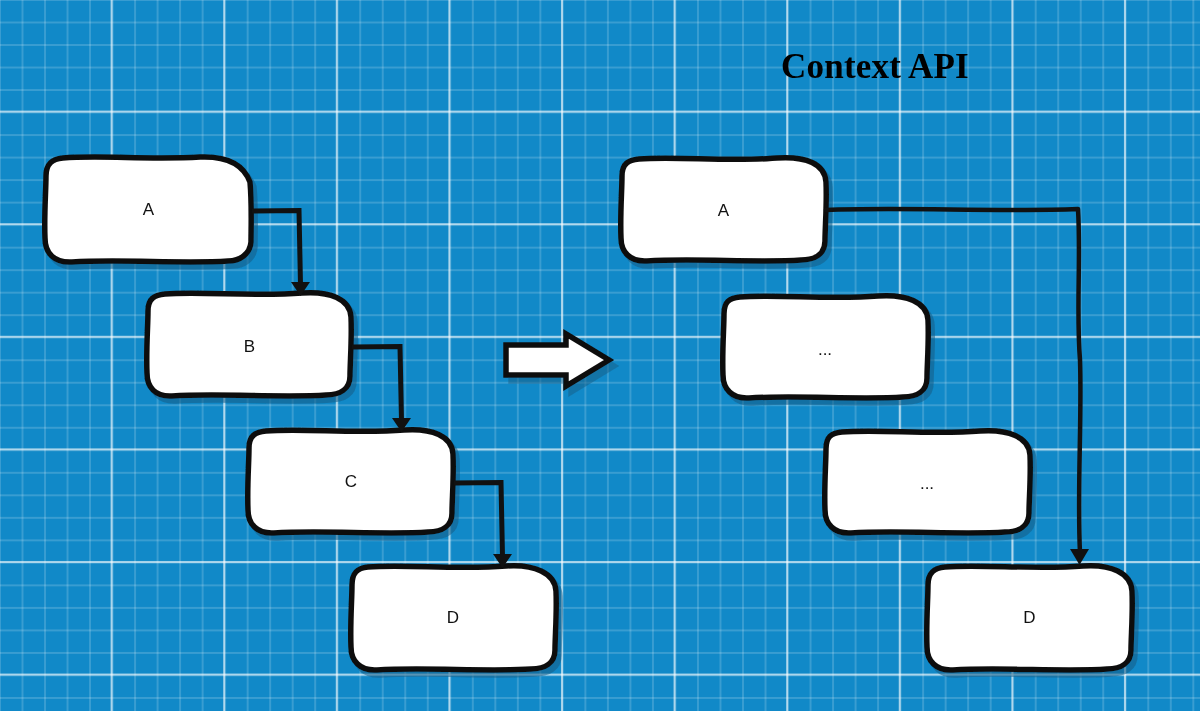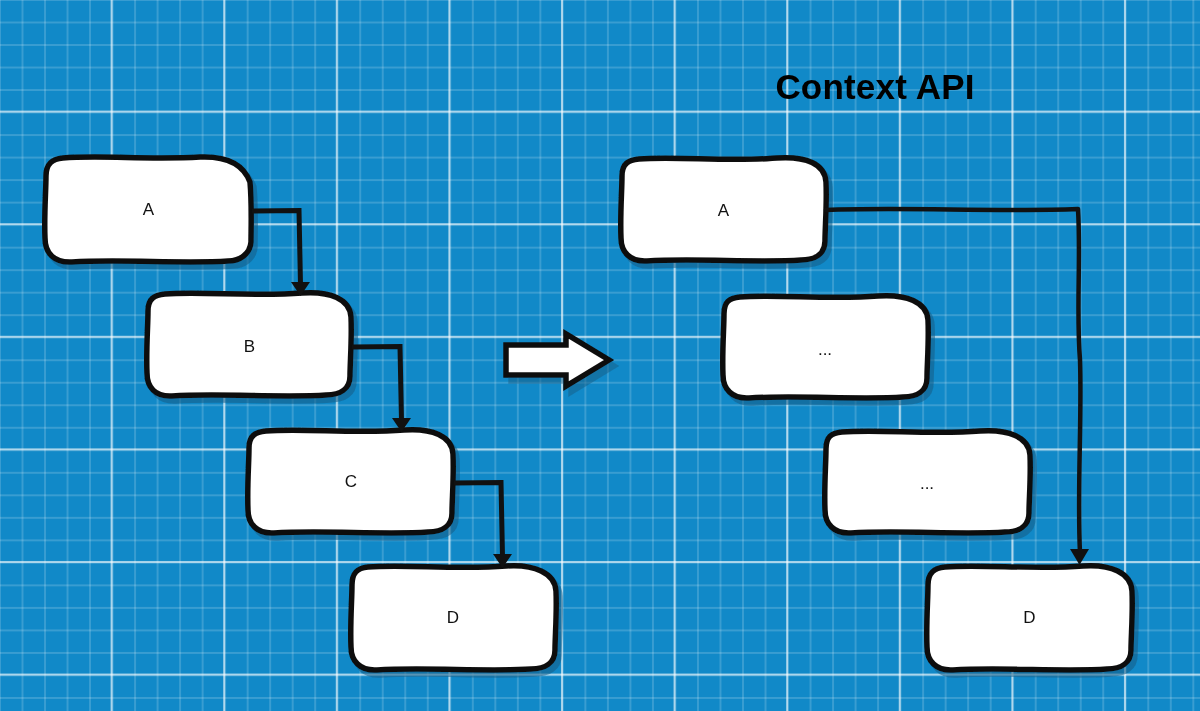--- a/index.html
+++ b/index.html
@@ -32,24 +32,24 @@
   #vector-layer {
     position: absolute;
     left: 0;
     top: 0;
     width: 1200px;
     height: 711px;
   }
   .diagram-title {
     position: absolute;
     left: 640px;
-    top: 64px;
+    top: 44px;
     width: 470px;
     text-align: center;
-    font-family: Liberation Sans, sans-serif;
+    font-family: Liberation Serif, serif;
     font-size: 35px;
     font-weight: bold;
     color: #000000;
     letter-spacing: 0.2px;
     line-height: 46px;
     white-space: nowrap;
   }
   .node-label {
     position: absolute;
     font-family: "Liberation Sans", sans-serif;

